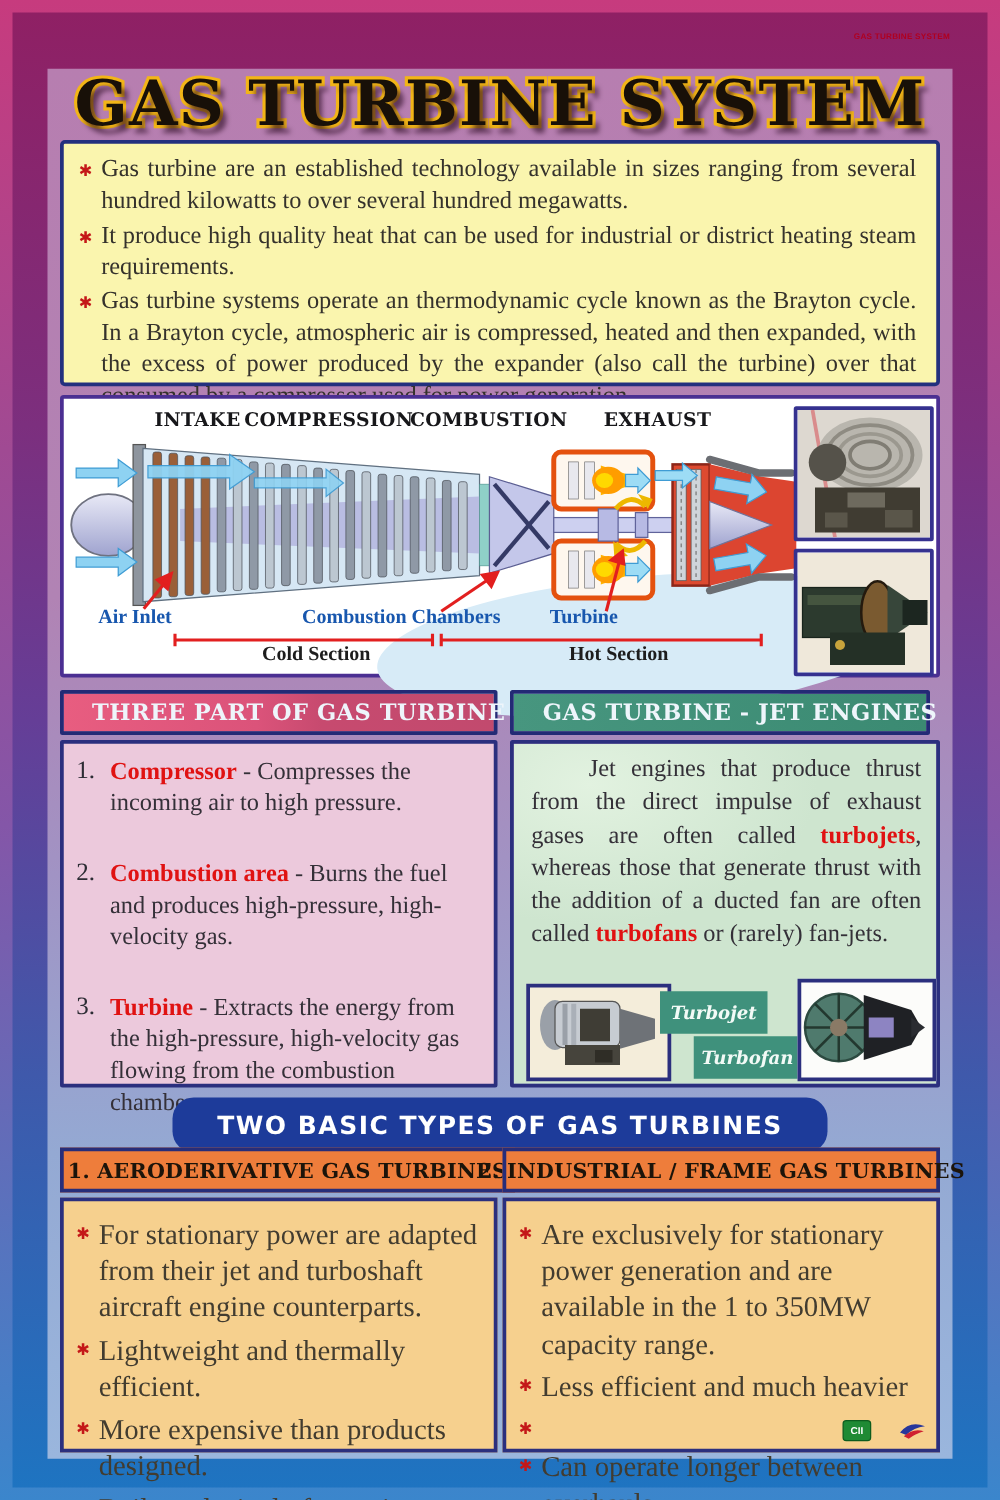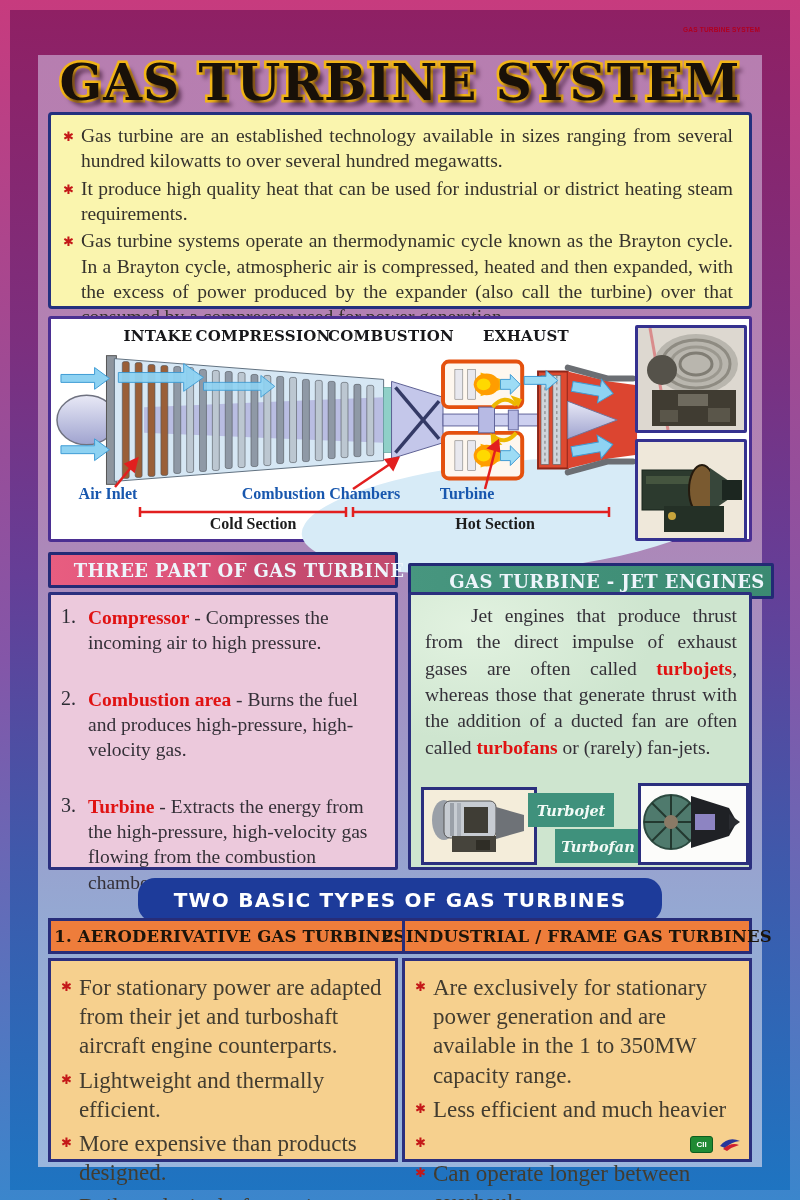--- a/index.html
+++ b/index.html
@@ -29,21 +29,21 @@
          transform:rotate(-5deg);}
   .stageLbl{top:8px;transform:translateX(-50%);font-family:"DejaVu Serif",serif;font-weight:bold;
             font-size:15px;color:#17171a;letter-spacing:.3px;white-space:nowrap;}
   .partLbl{top:166px;transform:translateX(-50%);font-weight:bold;font-size:16px;color:#1857ae;white-space:nowrap;}
   .sectLbl{top:196px;transform:translateX(-50%);font-weight:bold;font-size:16px;color:#1d1d1d;white-space:nowrap;}
   .dphoto{border:3px solid #35318f;border-radius:2px;overflow:hidden;}
   .hdr{height:36px;border:3px solid #232a75;border-radius:2px;display:flex;align-items:center;
        justify-content:center;font-family:"DejaVu Serif",serif;font-weight:bold;font-size:18px;
        letter-spacing:.4px;color:#eef5fb;white-space:nowrap;padding-left:32px;}
   .hdr-pink{left:10px;top:497px;width:350px;background:linear-gradient(90deg,#e85d80 0%,#db537a 45%,#c74a6f 60%,#c24a6e 100%);}
-  .hdr-teal{left:370px;top:508px;width:366px;background:linear-gradient(90deg,#47967f,#3b8a72);}
+  .hdr-teal{left:370px;top:497px;width:336px;background:linear-gradient(90deg,#47967f,#3b8a72);}
   .box-pink{left:10px;top:537px;width:350px;height:278px;background:#ecc9dc;
             border:3px solid #2b2f7e;border-radius:2px;padding:10px 12px 0 10px;}
   .tp{display:flex;margin-bottom:31px;}
   .tp-num{flex:0 0 27px;font-size:20px;color:#2c2c34;}
   .tp p{margin:0;font-size:19.5px;line-height:1.3;color:#343038;text-align:left;}
   .red{color:#e01212;font-weight:bold;}
   .box-green{left:370px;top:537px;width:344px;height:278px;
              background:radial-gradient(ellipse 260px 160px at 18% 12%,#e2f2e0,#cee5cf 70%);
              border:3px solid #2b2f7e;border-radius:2px;padding-left:24px;}
   .jet-para{position:absolute;left:14px;top:8px;width:312px;margin:0;font-size:19.5px;
@@ -58,21 +58,21 @@
           letter-spacing:1.2px;white-space:nowrap;}
   .hdr-orange{height:36px;background:#ee7d3b;border:3px solid #272d79;display:flex;align-items:center;
               justify-content:center;font-family:"DejaVu Serif",serif;font-weight:bold;font-size:16.5px;
               color:#1c140a;letter-spacing:.2px;white-space:nowrap;}
   .ho1{left:10px;top:863px;width:364px;} .ho2{left:364px;top:863px;width:350px;}
   .box-tan{height:204px;background:#f6d08e;border:3px solid #2b2f7e;padding:12px 10px 0 10px;}
   .bt1{left:10px;top:903px;width:350px;} .bt2{left:364px;top:903px;width:350px;}
   .tb{display:flex;margin-bottom:5px;}
   .tb .star{line-height:23px;}
   .tb p{margin:0;font-size:23px;line-height:1.27;color:#423c30;text-align:left;}
-  .logos{position:absolute;right:8px;bottom:6px;display:flex;gap:6px;align-items:center;}
+  .logos{position:absolute;right:8px;bottom:6px;display:flex;gap:22px;align-items:center;}
   .cii{width:21px;height:15px;background:#1f8a34;border:1px solid #0d5c1e;border-radius:3px;
        display:flex;align-items:center;justify-content:center;
        font-family:"Liberation Sans",sans-serif;font-weight:bold;font-size:8px;color:#fff;}
 </style>
 </head>
 <body>
 
 <div class="stage">
   <div class="abs bg"></div>
   <div class="abs corner">GAS TURBINE SYSTEM</div>

